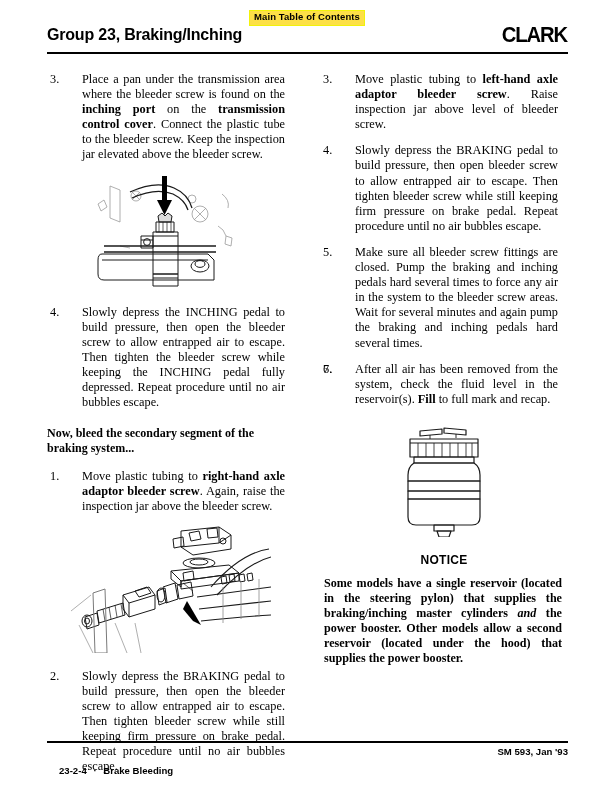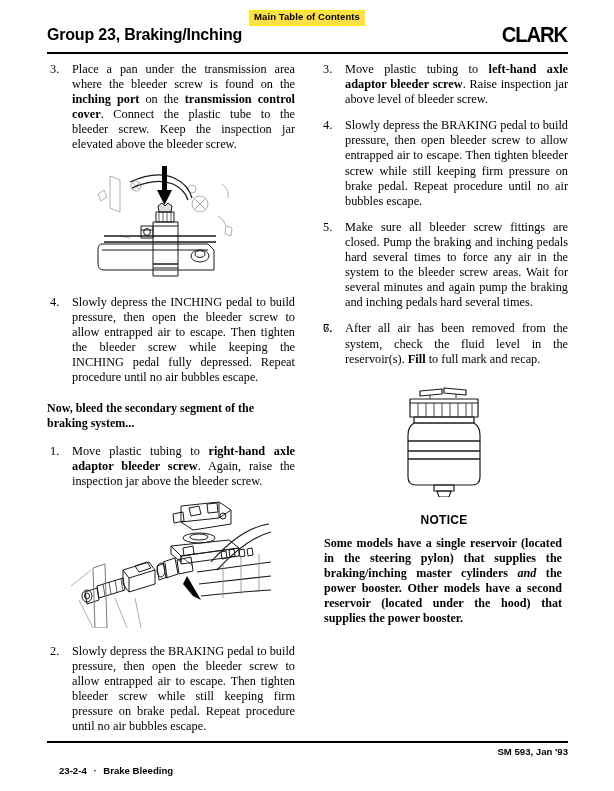--- a/index.html
+++ b/index.html
@@ -103,21 +103,21 @@
     hyphens: manual;
   }
   .li .num {
     position: absolute;
     left: 3px;
     top: 0;
     width: 18px;
     text-align: left;
     font-size: 12.3px;
   }
-  .li p { margin: 0; font-family: Liberation Serif, serif; }
+  .li p { margin: 10px; font-family: Liberation Serif, serif; }
 
   .subhead {
     font-family: "Liberation Serif", serif;
     font-weight: bold;
     font-size: 12px;
     line-height: 15.2px;
     margin: 16px 0 12px 0;
   }
 
   b.t { font-weight: bold; }
@@ -366,21 +366,21 @@
           <path d="M24 66 L96 66 L96 74 L24 74 Z"></path>
           <path d="M24 74 L96 74 L96 92 Q96 100 88 100 L32 100 Q24 100 24 92 Z"></path>
 
           <path d="M50 100 L70 100 L70 106 L50 106 Z"></path>
           <path d="M53 106 L67 106 L65 112 L55 112 Z"></path>
         </g>
       </svg>
     </div>
 
     <div class="notice-title">NOTICE</div>
-    <div class="notice-body"><b class="t">Some models have a single reservoir (located in the steering pylon) that supplies the braking/inching master cylinders </b><b class="t"><i class="t">and</i></b><b class="t"> the power booster. Other models have a second reservoir (located under the hood) that supplies the power booster.</b></div>
+    <div class="notice-body"><b class="t">Some models have a single reservoir (located in the steering pylon) that supplies the braking/inching master cylinders </b><b class="t"><i class="t">and</i></b><b class="t"> the power booster. Other models allow a second reservoir (located under the hood) that supplies the power booster.</b></div>
 
   </div>
 
   <div class="footer-rule"></div>
   <div class="footer">
     <div class="footer-left">
       <span>23-2-4</span>
       <span class="footer-sep">·</span>
       <span>Brake Bleeding</span>
     </div>

